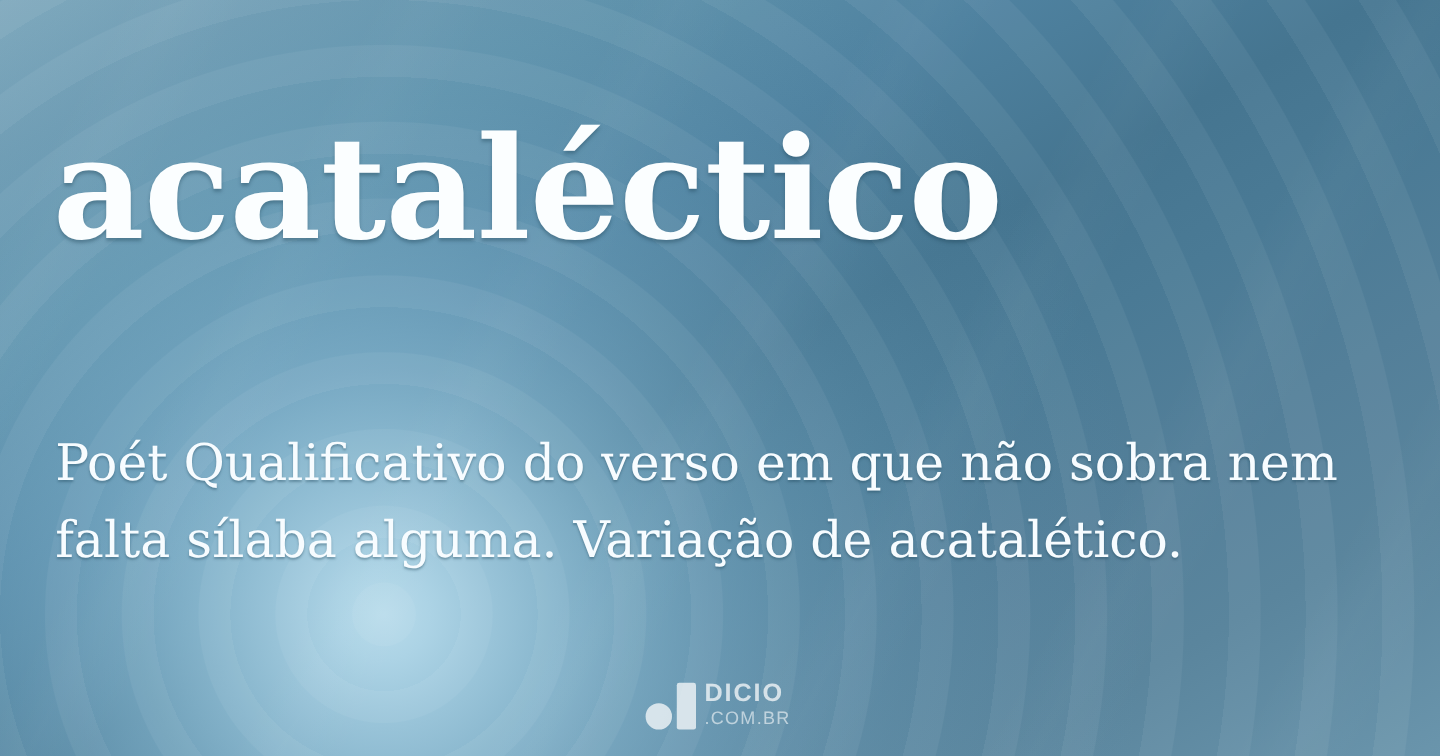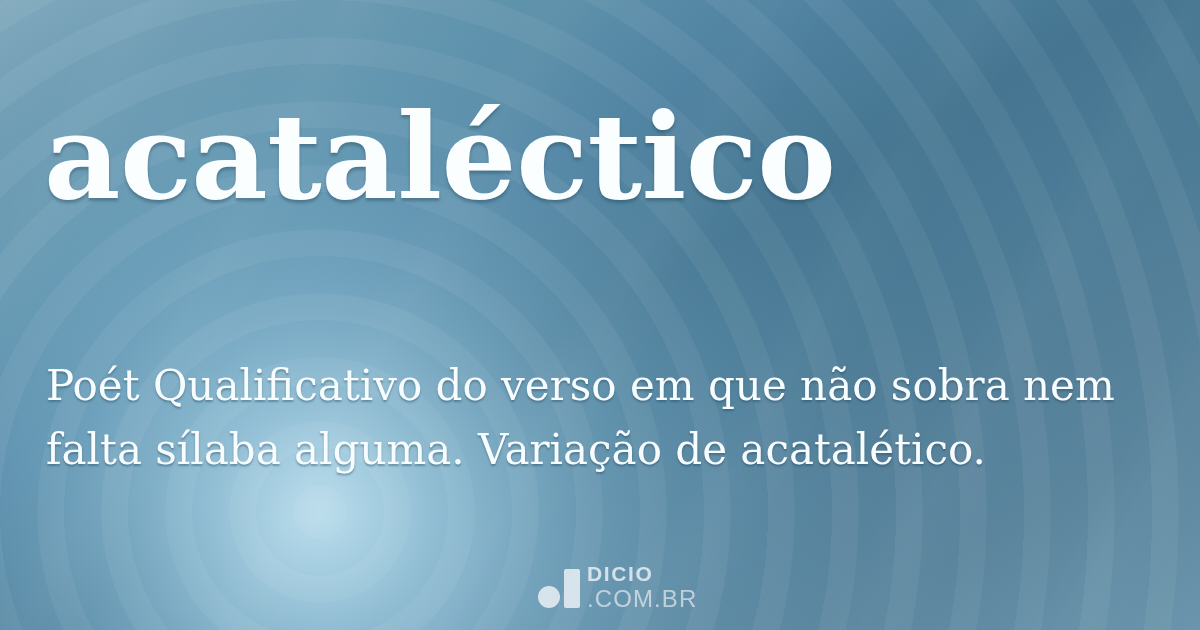--- a/index.html
+++ b/index.html
@@ -163,21 +163,21 @@
   #logo-name {
     display: block;
     font-size: 21px;
     font-weight: 700;
     letter-spacing: 1.6px;
     color: #ffffff;
   }
   #logo-tld {
     display: block;
     margin-top: 3px;
-    font-size: 24px;
+    font-size: 15px;
     font-weight: 400;
     letter-spacing: 1.1px;
     color: rgba(255,255,255,0.80);
   }
 </style>
 </head>
 <body>
 
 <div id="card">
 

